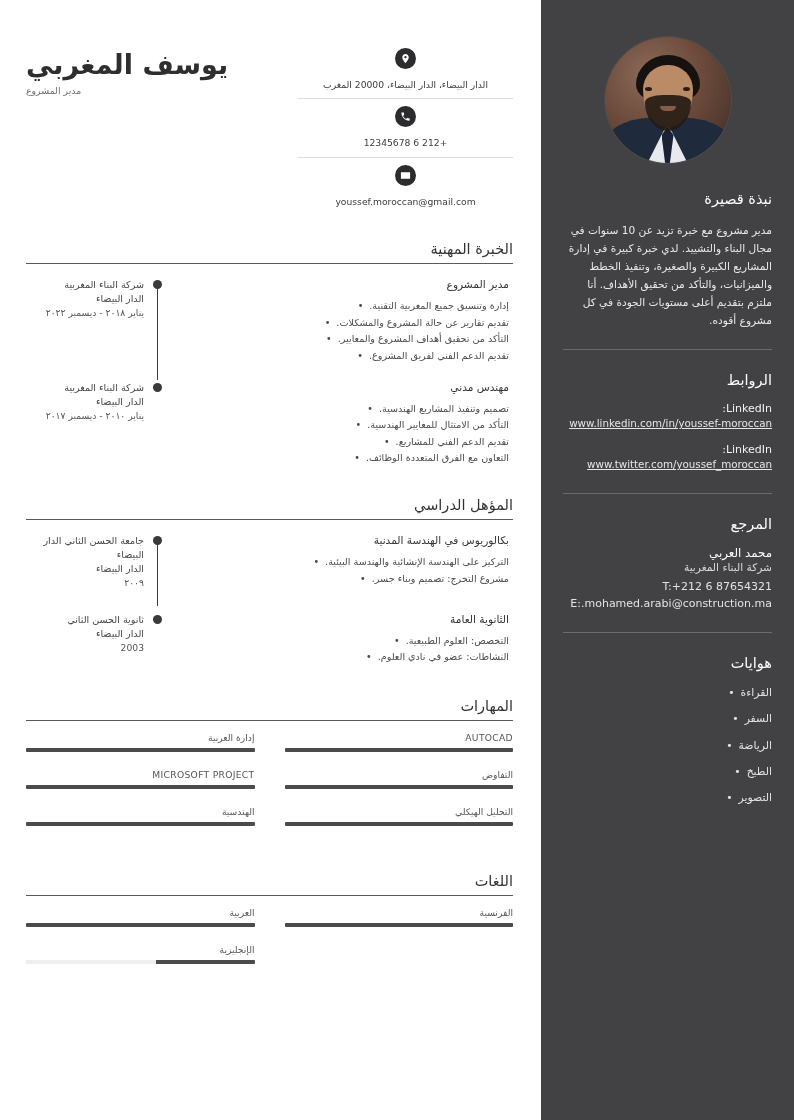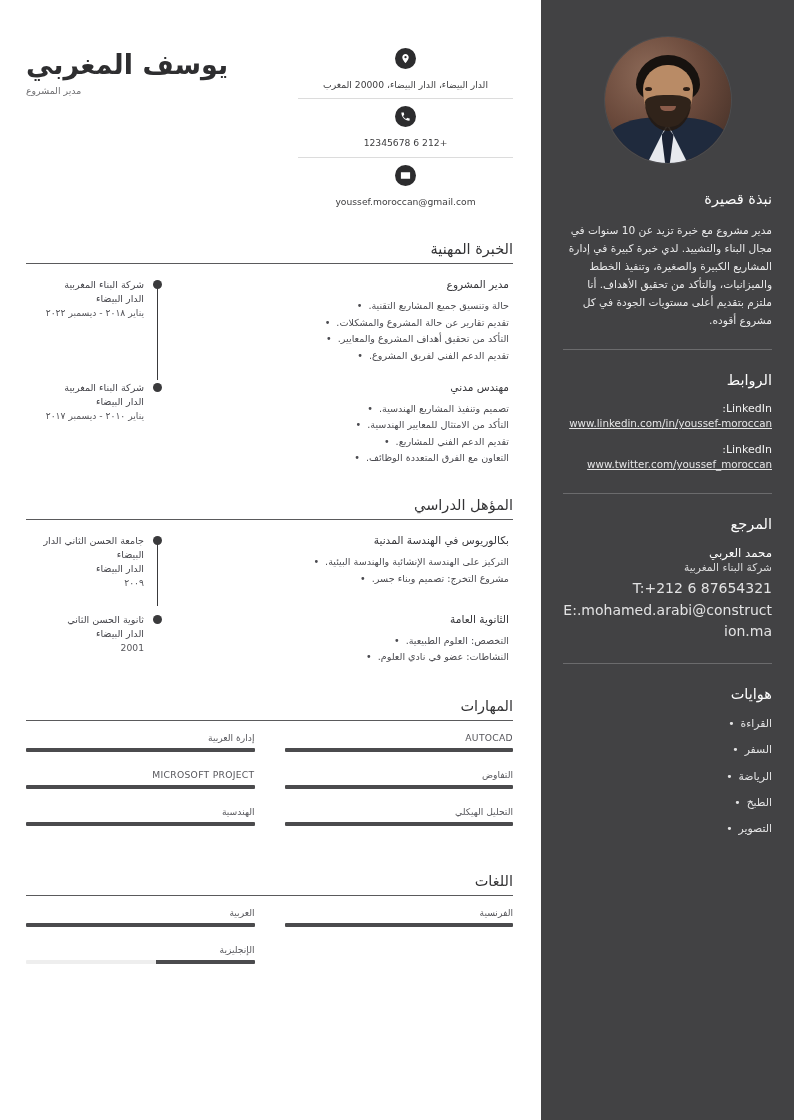--- a/index.html
+++ b/index.html
@@ -51,21 +51,21 @@
     font-size:14.5px; font-weight:400; color:#fdfdfd;
     letter-spacing:.2px; margin-bottom:14px;
   }
   .sb-summary { font-size:10.6px; line-height:1.70; text-align:right; }
   .lnk-block { margin-bottom:12px; }
   .lnk-label { font-size:11px; color:#f2f2f2; text-align:right; margin-bottom:1px; }
   .lnk-url { font-size:10.3px; color:#e6e6e7; text-decoration:underline; text-align:right;
              word-break:break-all; line-height:1.5; display:block; direction:ltr; }
   .ref-name { font-size:11.8px; color:#fdfdfd; text-align:right; margin-bottom:1px; }
   .ref-company { font-size:10.6px; color:#d9d9da; text-align:right; margin-bottom:5px; }
-  .ref-line { font-size:14px; color:#e2e2e3; text-align:right; line-height:1.55; word-break:break-all; }
+  .ref-line { font-size:11px; color:#e2e2e3; text-align:right; line-height:1.55; word-break:break-all; }
   .hobby-list { list-style:none; }
   .hobby-list li { font-size:10.8px; color:#e3e3e4; text-align:right; line-height:1.42;
                    margin-bottom:11px; position:relative; padding-left:0; padding-right:0; }
   .hobby-list li::after { content:"•"; margin-right:6px; color:#e3e3e4; }
 
   
   .main { flex:1; padding:41px 28px 0 26px; position:relative; }
 
   .top { display:flex; flex-direction:row-reverse; justify-content:space-between; align-items:flex-start; }
   .name-block { text-align:left; padding-top:9px; min-width:160px; }
@@ -163,21 +163,21 @@
             <div class="tl-city">الدار البيضاء</div>
             <div class="tl-date">يناير ٢٠١٨ - ديسمبر ٢٠٢٢</div>
           </div>
           <div class="tl-axis">
             <span class="tl-dot"></span>
             <span class="tl-line"></span>
           </div>
           <div class="tl-right">
             <div class="tl-role">مدير المشروع</div>
             <ul class="tl-bullets">
-              <li>حالة وتنسيق جميع المشاريع التقنية.</li>
+              <li>إدارة وتنسيق جميع المغربية التقنية.</li>
               <li>تقديم تقارير عن حالة المشروع والمشكلات.</li>
               <li>التأكد من تحقيق أهداف المشروع والمعايير.</li>
               <li>تقديم الدعم الفني لفريق المشروع.</li>
             </ul>
           </div>
         </div>
 
         <div class="tl-item">
           <div class="tl-left">
             <div class="tl-org">شركة البناء المغربية</div>
@@ -223,21 +223,21 @@
               <li>التركيز على الهندسة الإنشائية والهندسة البيئية.</li>
               <li>مشروع التخرج: تصميم وبناء جسر.</li>
             </ul>
           </div>
         </div>
 
         <div class="tl-item">
           <div class="tl-left">
             <div class="tl-org">ثانوية الحسن الثاني</div>
             <div class="tl-city">الدار البيضاء</div>
-            <div class="tl-date">2001</div>
+            <div class="tl-date">2003</div>
           </div>
           <div class="tl-axis">
             <span class="tl-dot"></span>
 
           </div>
           <div class="tl-right">
             <div class="tl-role">الثانوية العامة</div>
             <ul class="tl-bullets">
               <li>التخصص: العلوم الطبيعية.</li>
               <li>النشاطات: عضو في نادي العلوم.</li>

